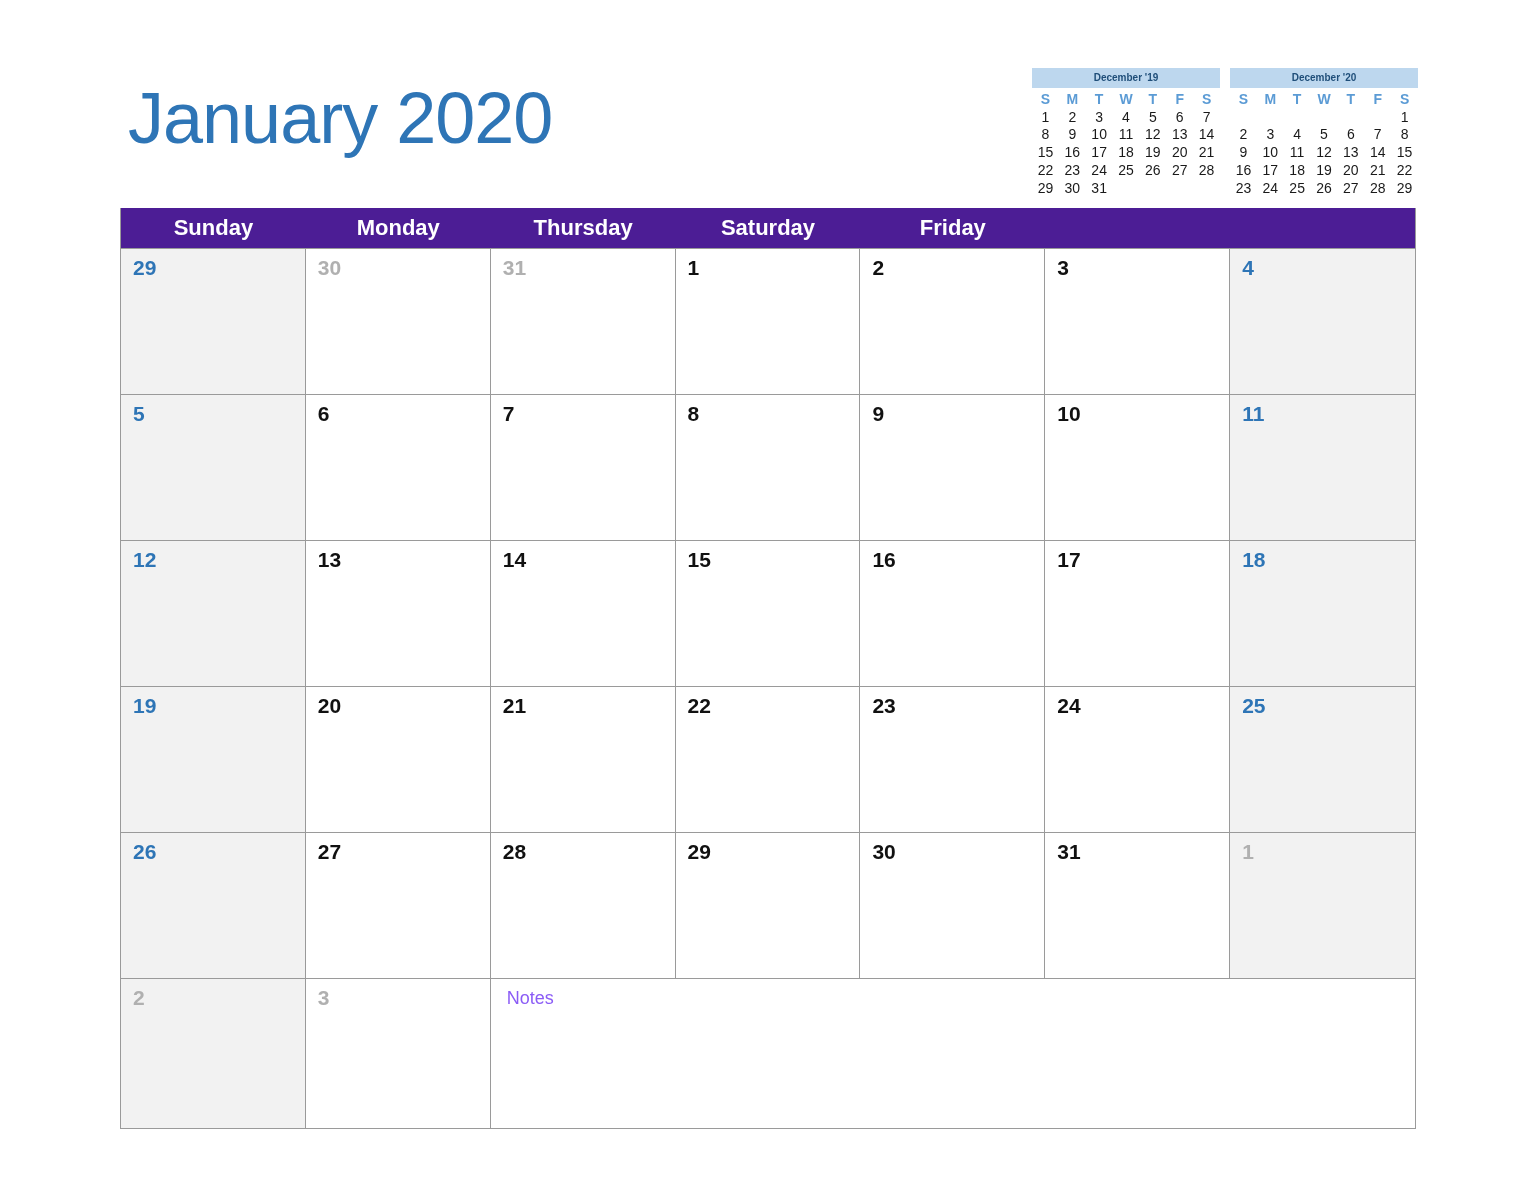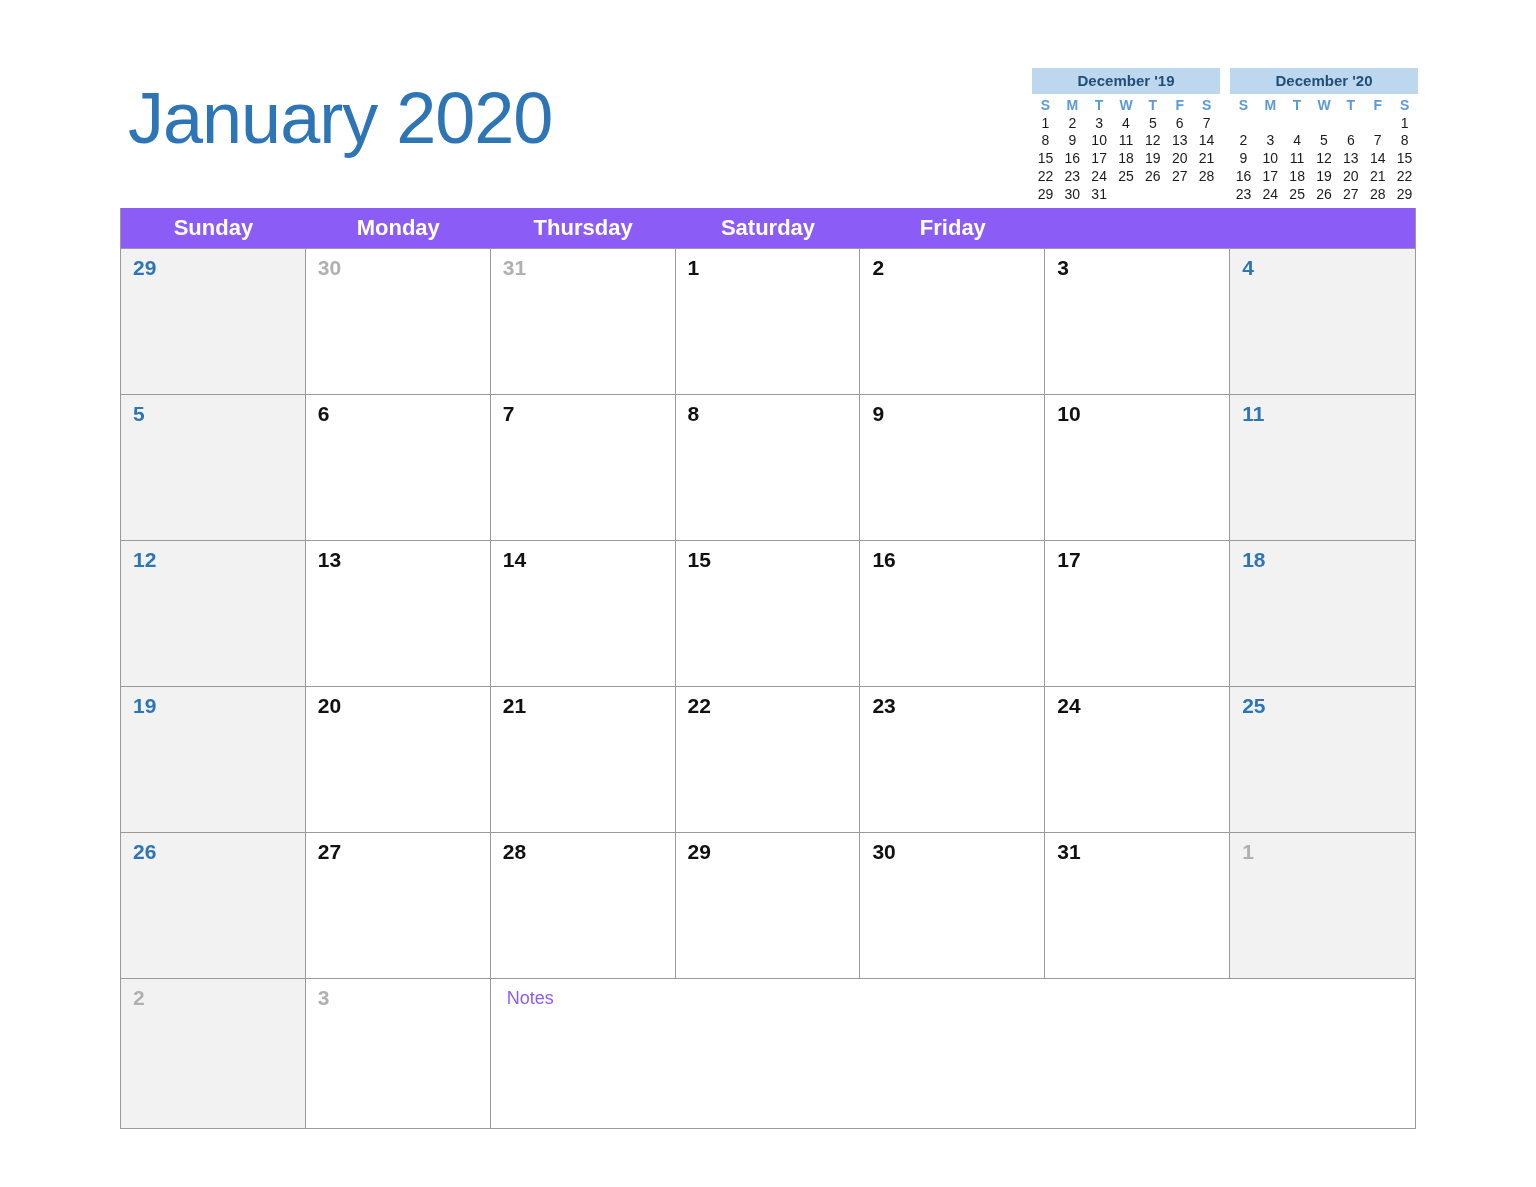--- a/index.html
+++ b/index.html
@@ -43,21 +43,21 @@
     top: 68px;
     display: flex;
     gap: 10px;
   }
   .mini-cal {
     width: 188px;
   }
   .mini-head {
     background: #BDD7EE;
     color: #1F4E79;
-    font-size: 15px;
+    font-size: 10px;
     font-weight: bold;
     text-align: center;
     padding: 4px 0 4px 0;
     line-height: 1.2;
   }
   .mini-grid {
     display: grid;
     grid-template-columns: repeat(7, 1fr);
     margin-top: 3px;
   }
@@ -86,21 +86,21 @@
     width: 1296px;
     border-left: 1px solid #9a9a9a;
     border-right: 1px solid #9a9a9a;
     border-bottom: 1px solid #9a9a9a;
     box-sizing: border-box;
   }
 
   .dow-row {
     display: grid;
     grid-template-columns: repeat(7, 1fr);
-    background: #8b5cf6;
+    background: #4c1d95;
     height: 40px;
   }
   .dow-cell {
     color: #ffffff;
     font-size: 22px;
     font-weight: bold;
     display: flex;
     align-items: center;
     justify-content: center;
     letter-spacing: 0px;

